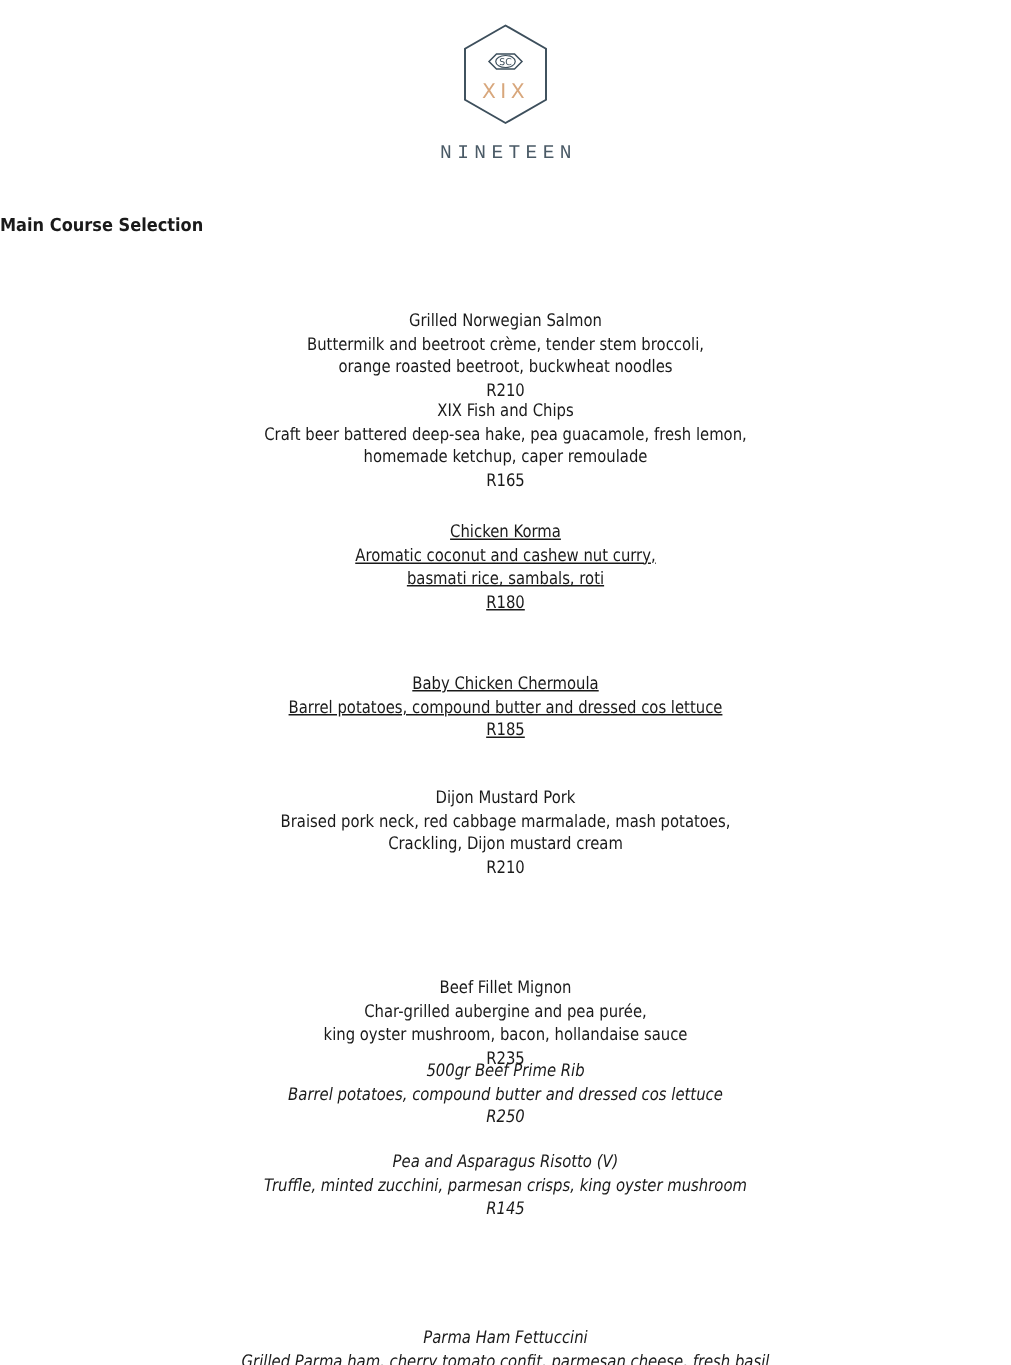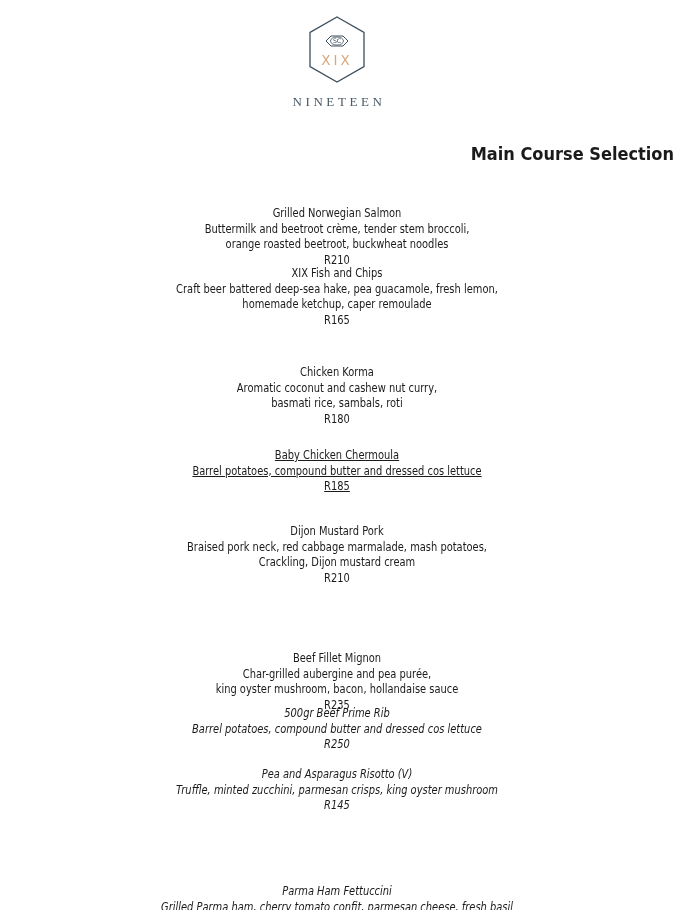--- a/index.html
+++ b/index.html
@@ -4,26 +4,26 @@
 <style>
   html, body { margin: 0; padding: 0; background: #ffffff; }
   body {
     width: 674px; height: 910px; position: relative; overflow: hidden;
     font-family: "DejaVu Sans", sans-serif; color: #1a1a1a;
   }
   .logo { position: absolute; left: 0; top: 0; width: 586px; height: 120px; }
   .logo svg { position: absolute; left: 306px; top: 14px; }
   .brand {
     position: absolute; left: 0; width: 674px; top: 94px; text-align: center;
-    font-family: Liberation Serif, serif; font-size: 13px; letter-spacing: 3.6px;
+    font-family: Liberation Mono, monospace; font-size: 13px; letter-spacing: 3.6px;
     color: #4a5a66; padding-left: 4px; box-sizing: border-box;
   }
   .title {
-    position: absolute; left: 0; width: 674px; top: 143px; text-align: right;
-    font-size: 18px; font-weight: bold; color: #1a1a1a;
+    position: absolute; left: 0; width: 674px; top: 143px; text-align: left;
+    font-size: 12px; font-weight: bold; color: #1a1a1a;
     font-family: "DejaVu Sans Condensed", "DejaVu Sans", sans-serif;
   }
   .item { position: absolute; left: 0; width: 674px; text-align: center; }
   .item div {
     font-size: 11.5px; line-height: 15.5px; color: #1a1a1a;
     font-family: "DejaVu Sans", sans-serif;
     transform: scaleX(0.86); transform-origin: center;
     white-space: nowrap;
   }
 </style>
@@ -50,21 +50,21 @@
       <div>Buttermilk and beetroot crème, tender stem broccoli,</div>
       <div>orange roasted beetroot, buckwheat noodles</div>
       <div>R210</div>
     </div>
     <div class="item" style="top: 266px; text-align: center;">
       <div>XIX Fish and Chips</div>
       <div>Craft beer battered deep-sea hake, pea guacamole, fresh lemon,</div>
       <div>homemade ketchup, caper remoulade</div>
       <div>R165</div>
     </div>
-    <div class="item" style="top: 365px;">
+    <div class="item" style="top: 347px; text-decoration: underline;">
       <div>Chicken Korma</div>
       <div>Aromatic coconut and cashew nut curry,</div>
       <div>basmati rice, sambals, roti</div>
       <div>R180</div>
     </div>
     <div class="item" style="top: 448px; text-decoration: underline;">
       <div>Baby Chicken Chermoula</div>
       <div>Barrel potatoes, compound butter and dressed cos lettuce</div>
       <div>R185</div>
     </div>

